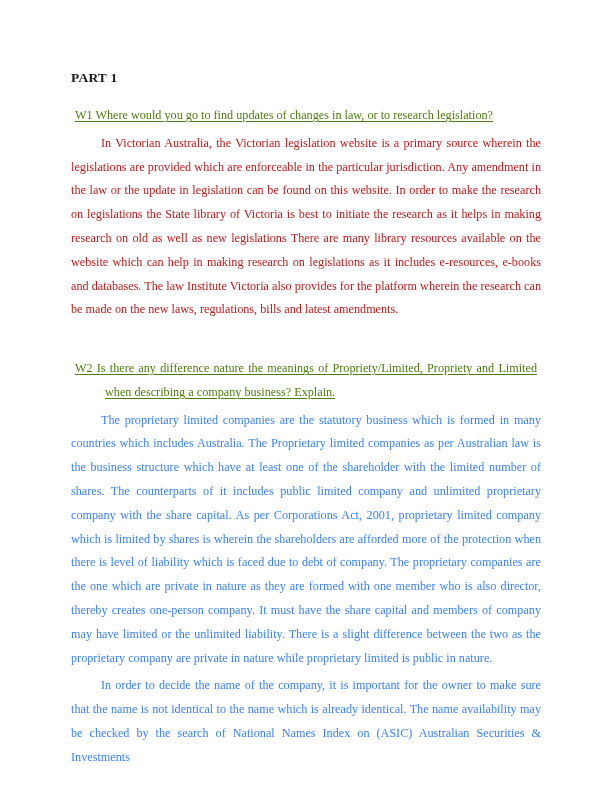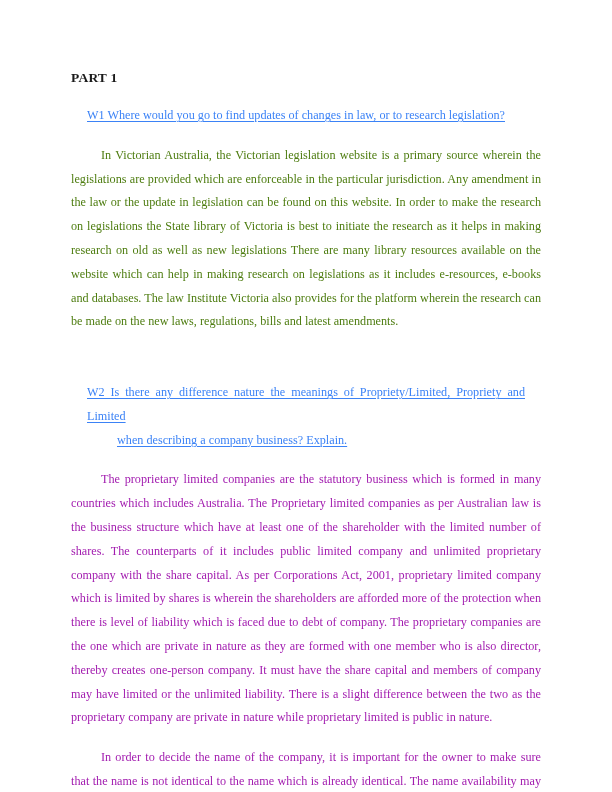--- a/index.html
+++ b/index.html
@@ -27,23 +27,23 @@
   .part-title {
     font-size: 13.5px;
     font-weight: bold;
     color: #1a1a1a;
     letter-spacing: 0.2px;
     margin: 0 0 18px 0;
     line-height: 16px;
   }
   .q-heading {
     font-size: 12.2px;
-    color: #3b82f6;
+    color: #4d7c0f;
     line-height: 23.8px;
-    margin: 16px;
+    margin: 4px;
     text-align: justify;
     text-justify: inter-word;
     text-decoration: underline;
     text-underline-offset: 2px;
     text-decoration-thickness: 1px;
   }
   .q-heading.single {
     text-align: left;
   }
   .q-heading .cont-line {
@@ -51,29 +51,29 @@
     padding-left: 30px;
   }
   .q-heading .just-line {
     display: block;
     text-align: justify;
     text-align-last: justify;
   }
   p.body-para {
     font-size: 12.2px;
     line-height: 23.8px;
-    color: #a21caf;
+    color: #3b82f6;
     margin: 0;
     text-align: justify;
     text-justify: inter-word;
     text-indent: 30px;
     hyphens: none;
   }
   p.body-para.blue {
-    color: #4d7c0f;
+    color: #b91c1c;
   }
   .gap-line {
     height: 23.8px;
   }
   .gap-small {
     height: 7px;
   }
 </style>
 </head>
 <body>

